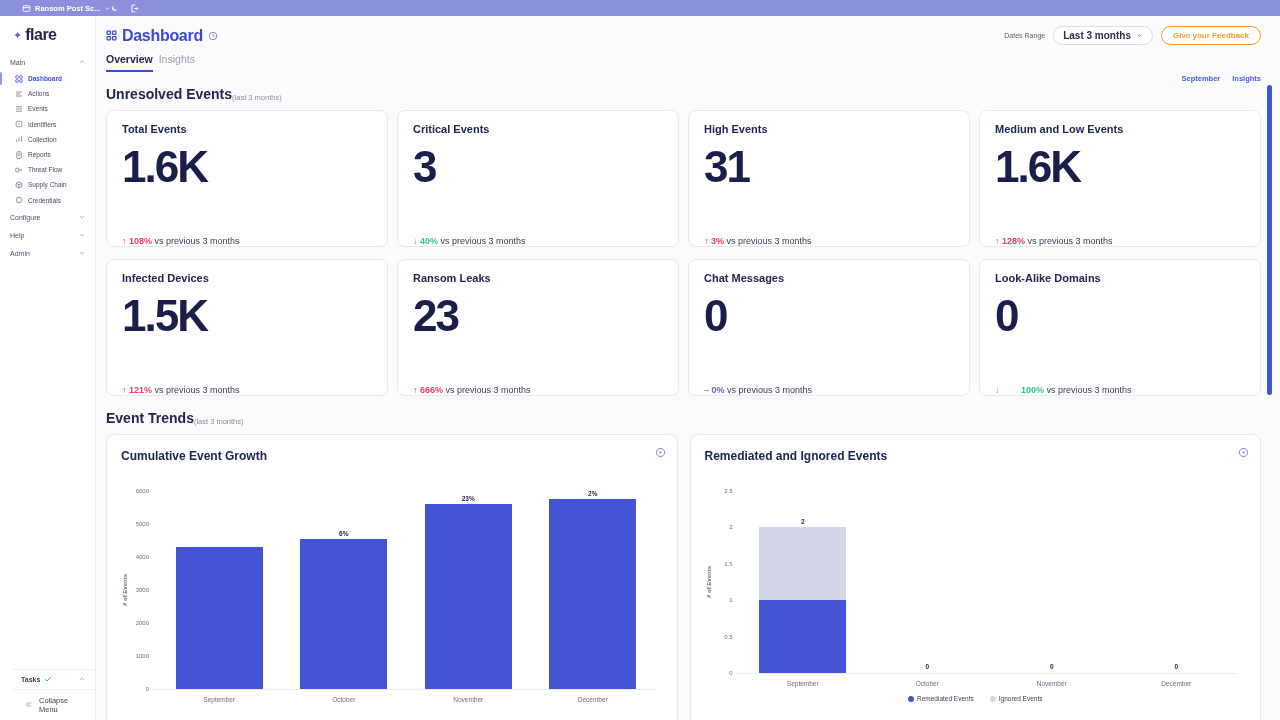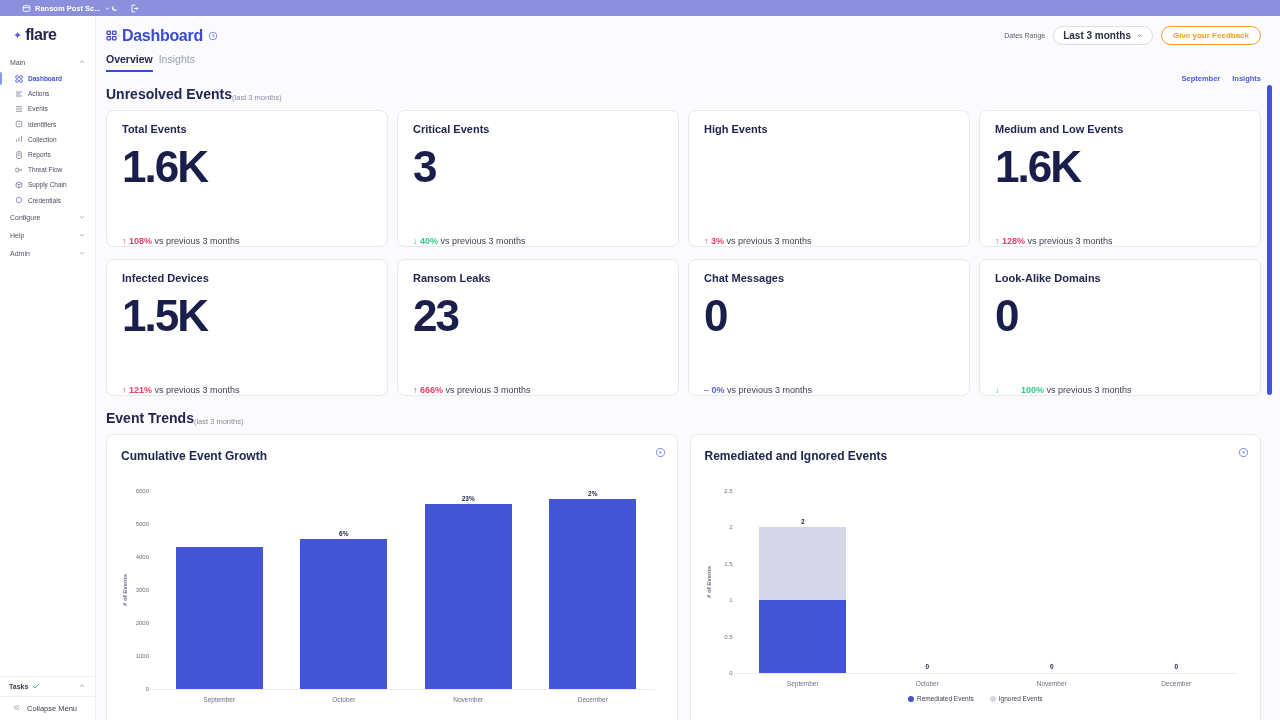--- a/index.html
+++ b/index.html
@@ -21,21 +21,21 @@
   .logo{display:flex;align-items:center;gap:3px;padding:10px 0 9px 13px}
   .spark{color:#5a5fd8;font-size:11px;line-height:1}
   .logo-text{font-size:16px;font-weight:700;color:#23284b;letter-spacing:-.5px}
   .nav-section-header{display:flex;justify-content:space-between;align-items:center;padding:5px 9px 4px 10px;font-size:7px;color:#4e5366;cursor:pointer}
   .nav-section-header .chev{color:#9ea3b2}
   .nav-item{display:flex;align-items:center;gap:5px;padding:3.6px 6px 3.6px 15px;font-size:6.5px;color:#454a5f;position:relative;cursor:pointer}
   .nav-item .nav-icon{color:#7a7f93;display:flex}
   .nav-item.active{color:#4150d4;font-weight:700}
   .nav-item.active .nav-icon{color:#4150d4}
   .nav-item.active::before{content:"";position:absolute;left:0;top:1px;bottom:1px;width:2px;background:#8c97e8;border-radius:0 2px 2px 0}
-  .sidebar-bottom{position:absolute;bottom:4px;left:0;right:0}
+  .sidebar-bottom{position:absolute;bottom:4px;left:12px;right:0}
   .tasks-row{display:flex;align-items:center;gap:4px;padding:5px 9px;font-size:7px;font-weight:700;color:#3c4156;border-top:1px solid #f0f0f4;cursor:pointer}
   .tasks-row .chev{margin-left:auto;color:#9ea3b2}
   .collapse-row{display:flex;align-items:center;gap:6px;padding:6px 9px 5px 12px;font-size:7.5px;color:#3c4156;border-top:1px solid #f0f0f4;cursor:pointer}
   .collapse-row .chev2{color:#8a8fa0}
 
   
   .header-row{display:flex;justify-content:space-between;align-items:center;margin-top:10px}
   .page-title{display:flex;align-items:center;gap:5px;color:#3a49d6;font-size:16px;font-weight:700;letter-spacing:-.3px}
   .header-right{display:flex;align-items:center;gap:8px}
   .dates-label{font-size:7px;color:#5a5f72}
@@ -314,20 +314,21 @@
           <div class="stat-value">1.6K</div>
           <div class="stat-trend"><span style="color: rgb(238, 61, 99);">↑ </span><span class="trend-pct" style="color: rgb(238, 61, 99);">108%</span><span> vs previous 3 months</span></div>
         </div>
         <div class="stat-card">
           <div class="stat-title">Critical Events</div>
           <div class="stat-value">3</div>
           <div class="stat-trend"><span style="color: rgb(47, 203, 140);">↓ </span><span class="trend-pct" style="color: rgb(47, 203, 140);">40%</span><span> vs previous 3 months</span></div>
         </div>
         <div class="stat-card">
           <div class="stat-title">High Events</div>
+          <div class="stat-value">31</div>
           <div class="stat-trend"><span style="color: rgb(238, 61, 99);">↑ </span><span class="trend-pct" style="color: rgb(238, 61, 99);">3%</span><span> vs previous 3 months</span></div>
         </div>
         <div class="stat-card">
           <div class="stat-title">Medium and Low Events</div>
           <div class="stat-value">1.6K</div>
           <div class="stat-trend"><span style="color: rgb(238, 61, 99);">↑ </span><span class="trend-pct" style="color: rgb(238, 61, 99);">128%</span><span> vs previous 3 months</span></div>
         </div>
         <div class="stat-card">
           <div class="stat-title">Infected Devices</div>
           <div class="stat-value">1.5K</div>

